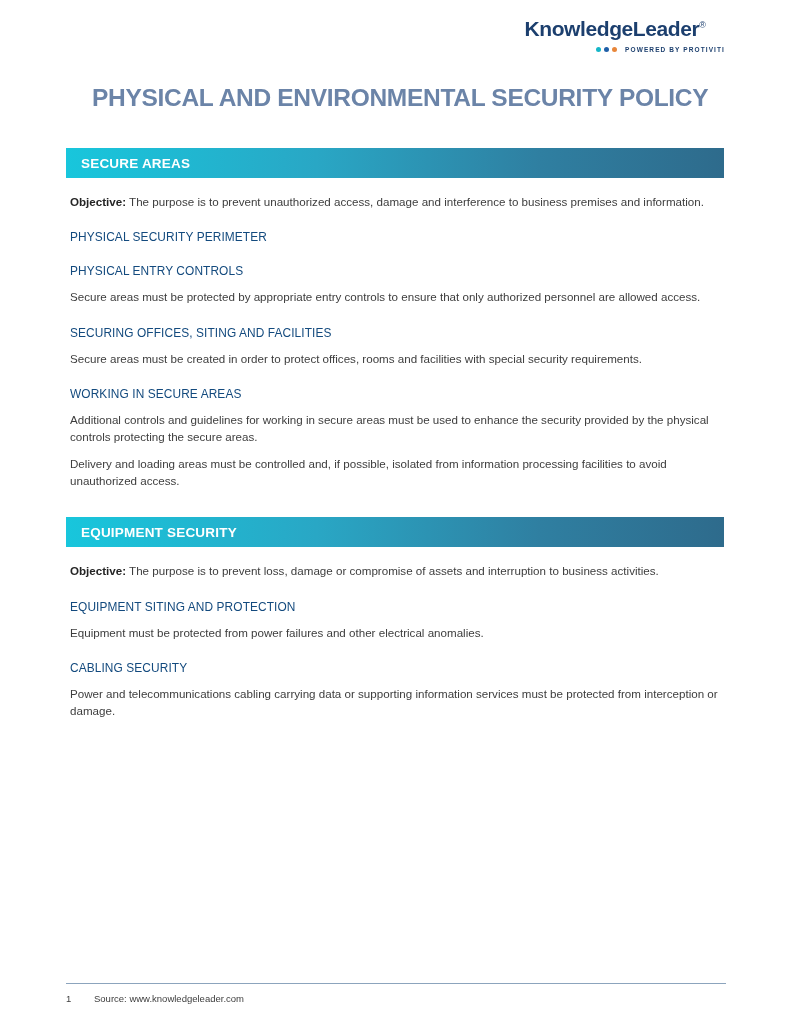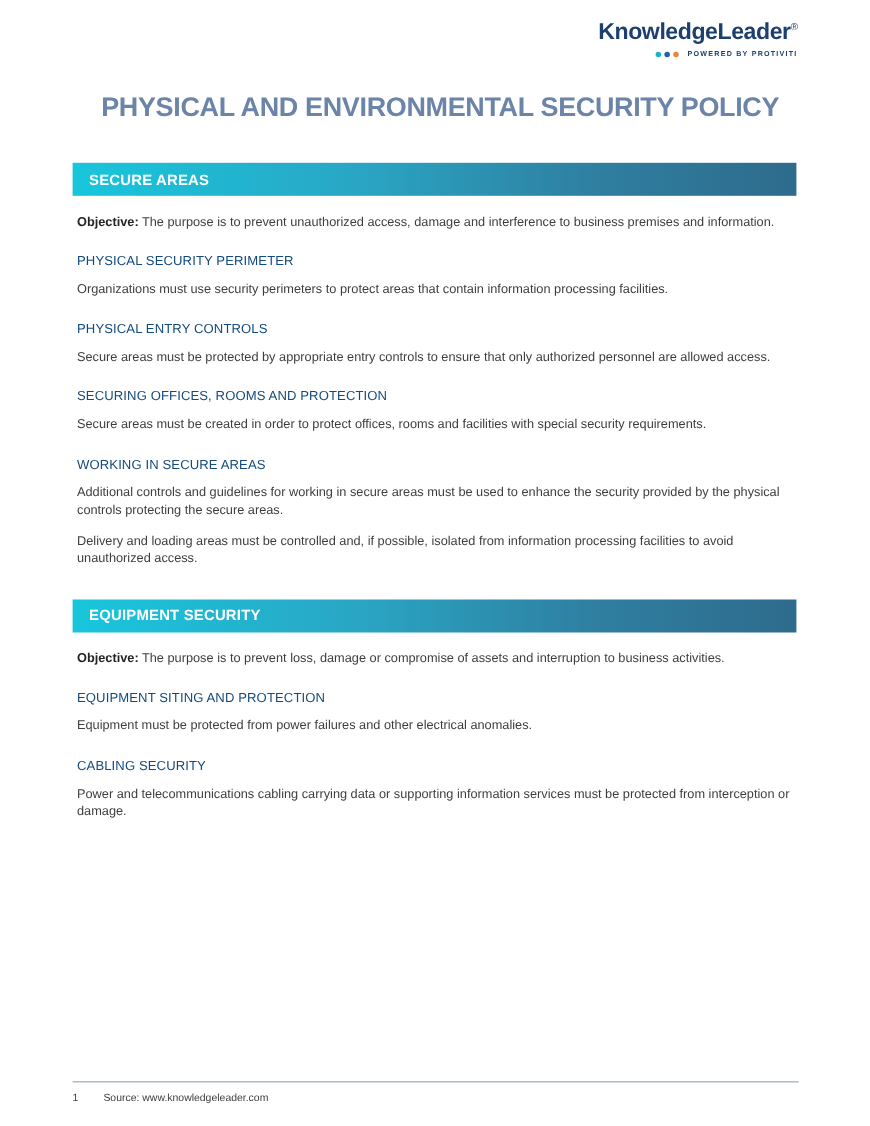--- a/index.html
+++ b/index.html
@@ -24,21 +24,21 @@
     background: #ffffff;
     padding: 0;
   }
 
   
   .header {
     position: absolute;
     top: 18px;
     right: 66px;
     width: 220px;
-    text-align: right;
+    text-align: center;
   }
 
   .logo-wordmark {
     font-family: "Liberation Sans", sans-serif;
     font-size: 21px;
     font-weight: bold;
     letter-spacing: -0.4px;
     line-height: 1;
     white-space: nowrap;
   }
@@ -193,26 +193,25 @@
 
     <div>
 
       <div class="section-banner">
         <span class="section-banner-label">SECURE AREAS</span>
       </div>
 
       <p class="objective"><b>Objective:</b><span> The purpose is to prevent unauthorized access, damage and interference to business premises and information.</span></p>
 
       <h2 class="sub-head">PHYSICAL SECURITY PERIMETER</h2>
-      <p class="para">Organizations must use security perimeters to protect areas that contain information processing facilities.</p>
 
       <h2 class="sub-head">PHYSICAL ENTRY CONTROLS</h2>
       <p class="para">Secure areas must be protected by appropriate entry controls to ensure that only authorized personnel are allowed access.</p>
 
-      <h2 class="sub-head">SECURING OFFICES, ROOMS AND PROTECTION</h2>
+      <h2 class="sub-head">SECURING OFFICES, SITING AND FACILITIES</h2>
       <p class="para">Secure areas must be created in order to protect offices, rooms and facilities with special security requirements.</p>
 
       <h2 class="sub-head">WORKING IN SECURE AREAS</h2>
       <p class="para">Additional controls and guidelines for working in secure areas must be used to enhance the security provided by the physical controls protecting the secure areas.</p>
 
       <p class="para">Delivery and loading areas must be controlled and, if possible, isolated from information processing facilities to avoid unauthorized access.</p>
     </div>
 
     <div class="section-gap"></div>
 

